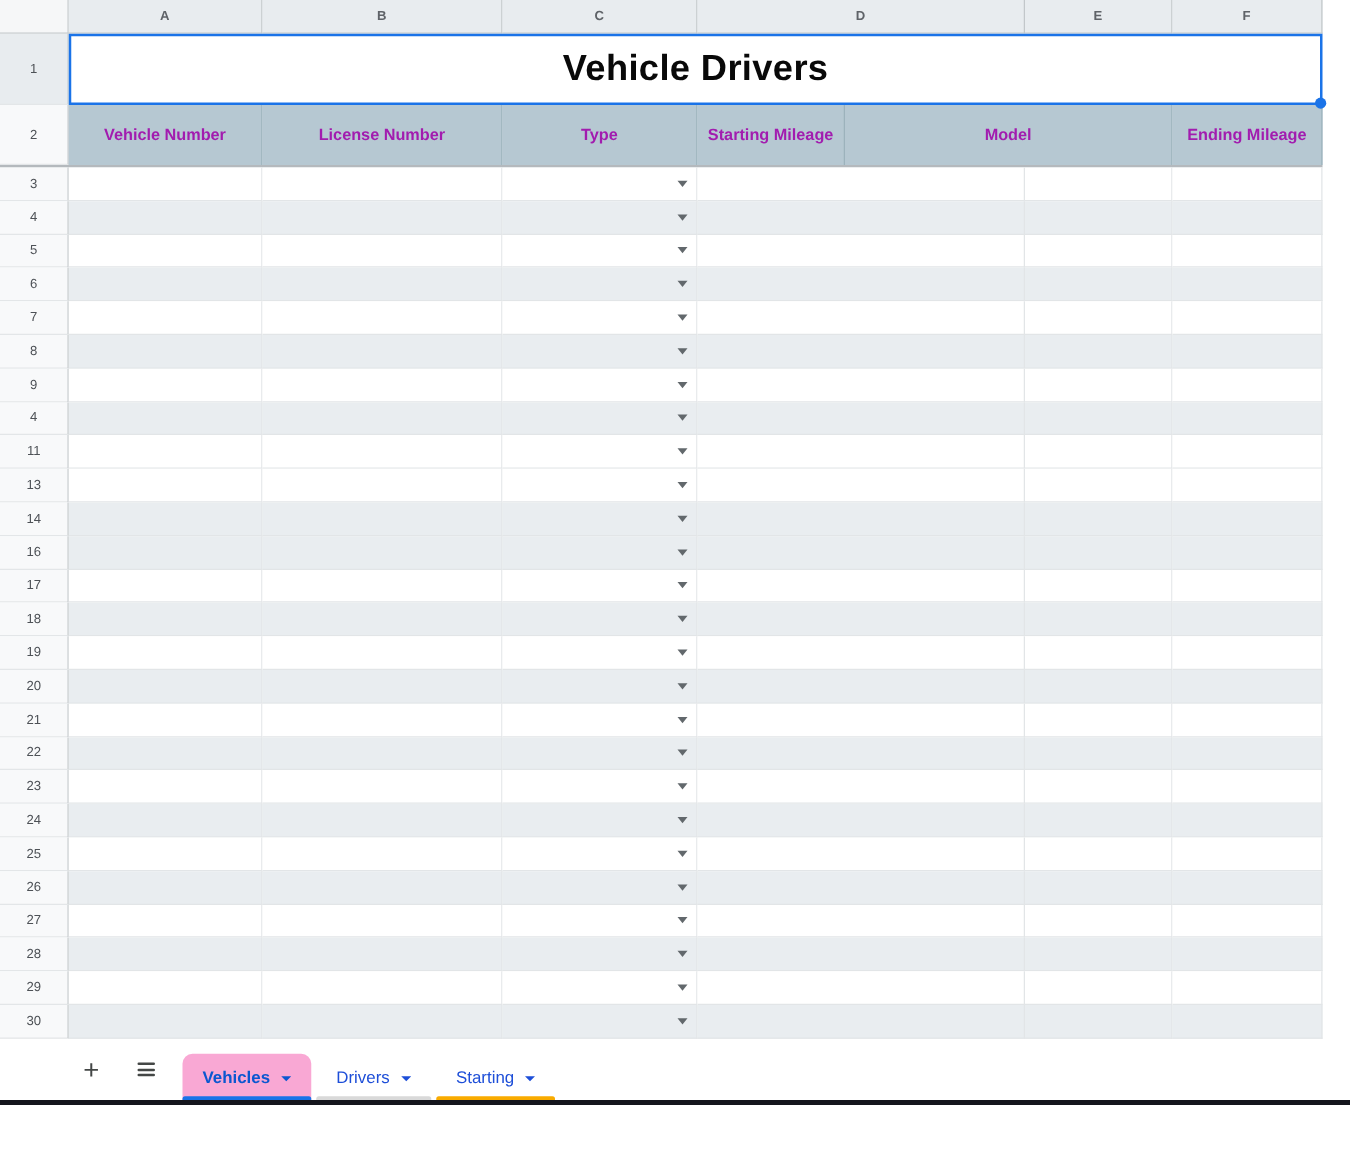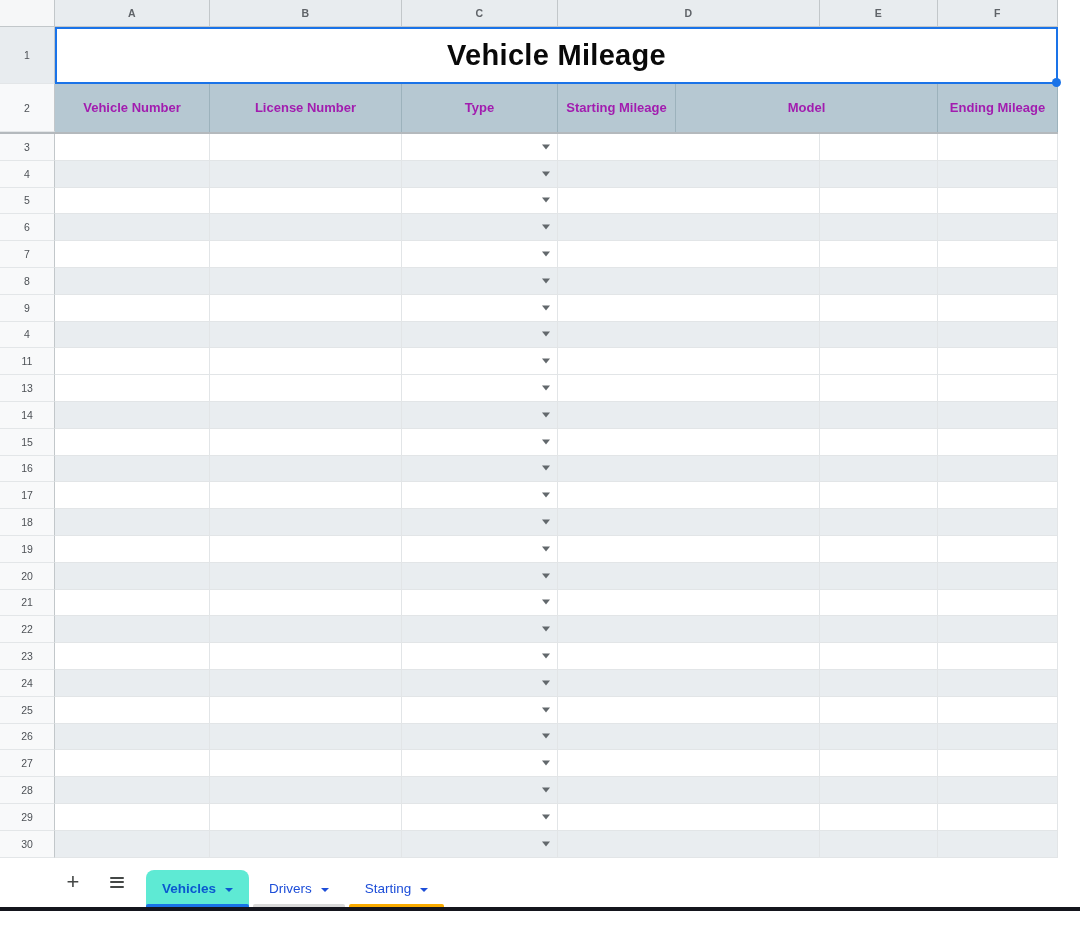--- a/index.html
+++ b/index.html
@@ -77,21 +77,21 @@
     width:30px; height:36px; margin-right:14px; align-self:center;
     display:flex; align-items:center; justify-content:center; cursor:pointer;
   }
   .plus { font-size:22px; font-weight:400; color:#444746; line-height:1; }
   .hamburger i { display:block; width:14px; height:2px; background:#444746; margin:2.5px 0; border-radius:1px; }
   .tab {
     position:relative; height:37px; display:flex; align-items:center;
     padding:0 16px; margin-right:4px; border-radius:8px 8px 0 0;
     font-size:13.5px; font-weight:500; color:#1d4ed8; cursor:pointer;
   }
-  .tab.active { background:#5eead4; color:#0b57d0; font-weight:700; }
+  .tab.active { background:#f9a8d4; color:#0b57d0; font-weight:700; }
   .caret {
     width:0; height:0; margin-left:9px; margin-top:2px;
     border-left:4px solid transparent; border-right:4px solid transparent;
     border-top:4.5px solid currentColor;
   }
   .tab-strip { position:absolute; left:0; right:0; bottom:0; height:3px; border-radius:2px 2px 0 0; }
 
   .bottom-strip { height:4px; width:100%; background:#14151d; }
 </style>
 </head>
@@ -105,21 +105,21 @@
     <div class="colheader w1">B</div>
     <div class="colheader w2">C</div>
     <div class="colheader w3">D</div>
     <div class="colheader w4">E</div>
     <div class="colheader w5">F</div>
   </div>
 
   <div class="row1">
     <div class="row-header">1</div>
     <div class="title-cell">
-      <span class="title-text">Vehicle Mileage</span>
+      <span class="title-text">Vehicle Drivers</span>
       <span class="fill-handle"></span>
     </div>
   </div>
 
   <div class="row2">
     <div class="row-header">2</div>
     <div class="hcell w0">Vehicle Number</div>
     <div class="hcell w1">License Number</div>
     <div class="hcell w2">Type</div>
     <div class="hcell w4">Starting Mileage</div>
@@ -254,31 +254,20 @@
       <div class="cell w0"></div>
       <div class="cell w1"></div>
       <div class="cell w2">
         <span class="dd-arrow"></span>
       </div>
       <div class="cell w3"></div>
       <div class="cell w4"></div>
       <div class="cell w5"></div>
     </div>
 
-    <div class="drow">
-      <div class="row-header">15</div>
-      <div class="cell w0"></div>
-      <div class="cell w1"></div>
-      <div class="cell w2">
-        <span class="dd-arrow"></span>
-      </div>
-      <div class="cell w3"></div>
-      <div class="cell w4"></div>
-      <div class="cell w5"></div>
-    </div>
 
     <div class="drow banded">
       <div class="row-header">16</div>
       <div class="cell w0"></div>
       <div class="cell w1"></div>
       <div class="cell w2">
         <span class="dd-arrow"></span>
       </div>
       <div class="cell w3"></div>
       <div class="cell w4"></div>

